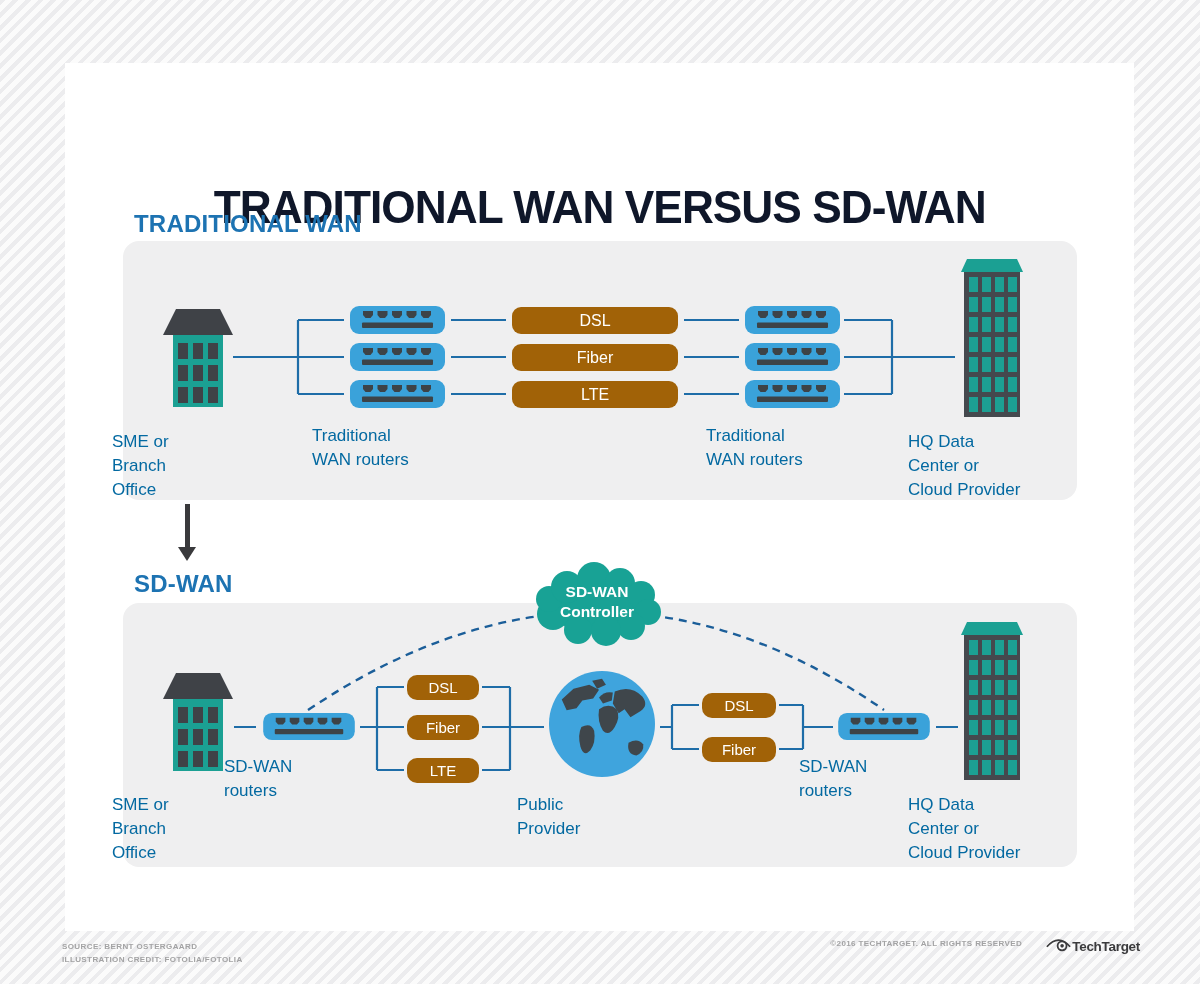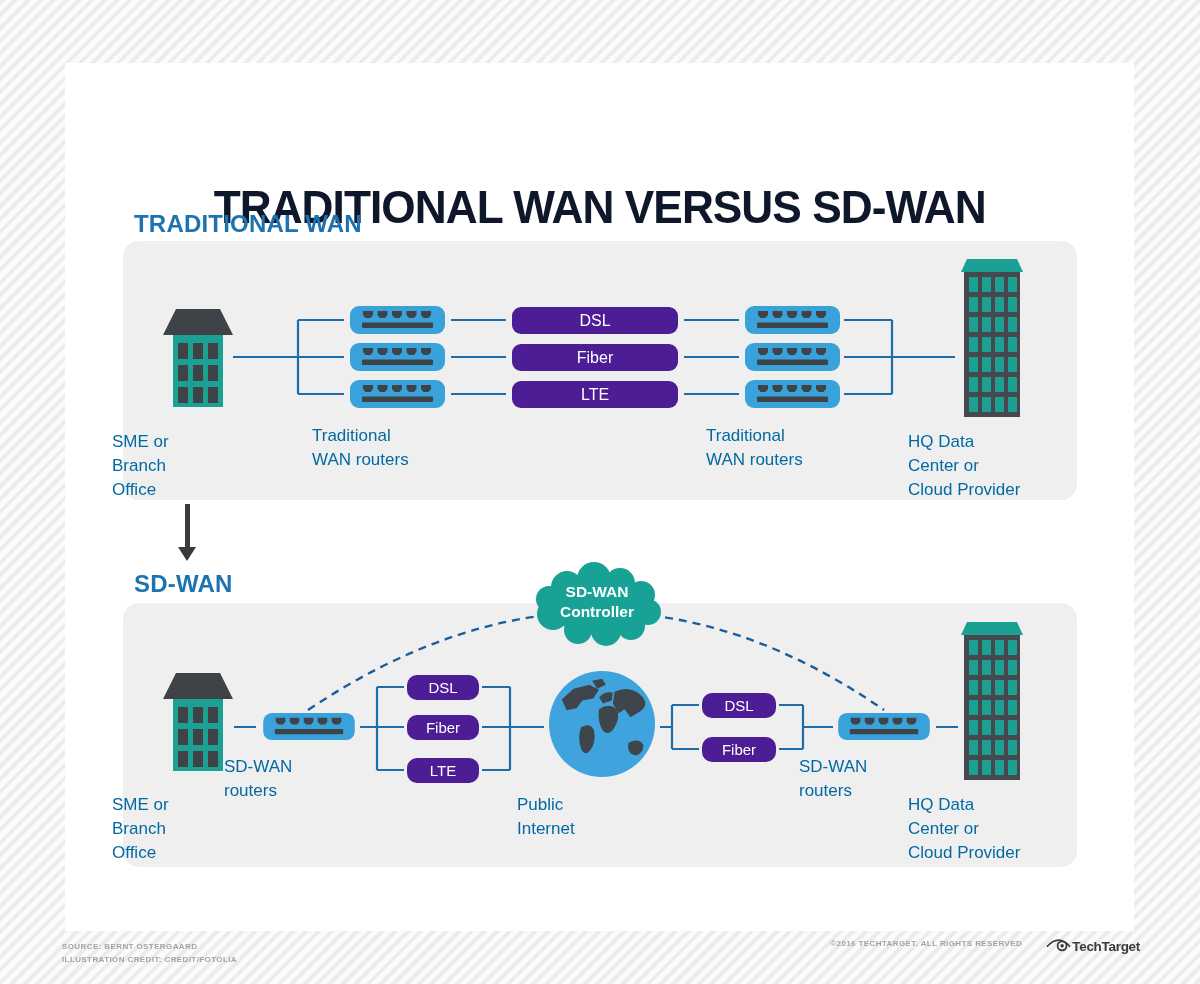--- a/index.html
+++ b/index.html
@@ -21,21 +21,21 @@
   .title span{display:inline-block;transform:scaleX(.94);transform-origin:center;}
   .section-label{
     position:absolute;color:#1d73b2;font-weight:bold;font-size:24px;letter-spacing:.2px;
   }
   .panel{
     position:absolute;left:58px;width:954px;background:#efeff0;border-radius:16px;z-index:1;
   }
   .lines-layer{position:absolute;left:0;top:0;width:1200px;height:984px;z-index:2;pointer-events:none;}
   .shape{position:absolute;z-index:3;}
   .pill{
-    position:absolute;z-index:3;background:#4c1d95;color:#ffffff;
+    position:absolute;z-index:3;background:#a16207;color:#ffffff;
     display:flex;align-items:center;justify-content:center;
     border-radius:9px;font-size:16px;
   }
   .pill.small{font-size:15px;border-radius:10px;}
   .node-label{
     position:absolute;z-index:3;width:170px;text-align:left;
     color:#0369a1;font-size:17px;line-height:24px;
   }
   .cloud-wrap{position:absolute;z-index:4;}
   .cloud-text{
@@ -356,35 +356,35 @@
   <div>SME or</div>
   <div>Branch</div>
   <div>Office</div>
 </div>
 <div class="node-label" style="left:224px;top:755px;">
   <div>SD-WAN</div>
   <div>routers</div>
 </div>
 <div class="node-label" style="left:517px;top:793px;">
   <div>Public</div>
-  <div>Internet</div>
+  <div>Provider</div>
 </div>
 <div class="node-label" style="left:799px;top:755px;">
   <div>SD-WAN</div>
   <div>routers</div>
 </div>
 <div class="node-label" style="left:908px;top:793px;">
   <div>HQ Data</div>
   <div>Center or</div>
   <div>Cloud Provider</div>
 </div>
 
 <div class="footer-left">
   <div>SOURCE: BERNT OSTERGAARD</div>
-  <div>ILLUSTRATION CREDIT: CREDIT/FOTOLIA</div>
+  <div>ILLUSTRATION CREDIT: FOTOLIA/FOTOLIA</div>
 </div>
 <div class="footer-right">
   <span class="copyright">©2016 TECHTARGET. ALL RIGHTS RESERVED</span>
   <span class="brand-block">
     <svg width="27" height="17" viewBox="0 0 30 19">
       <path d="M2 12 Q15 -3 28 12" fill="none" stroke="#3c3c3e" stroke-width="2"></path>
       <circle cx="19" cy="11" r="5" fill="none" stroke="#3c3c3e" stroke-width="2"></circle>
       <circle cx="19" cy="11" r="2" fill="#3c3c3e"></circle>
     </svg>
     <span class="brand-word">TechTarget</span>

